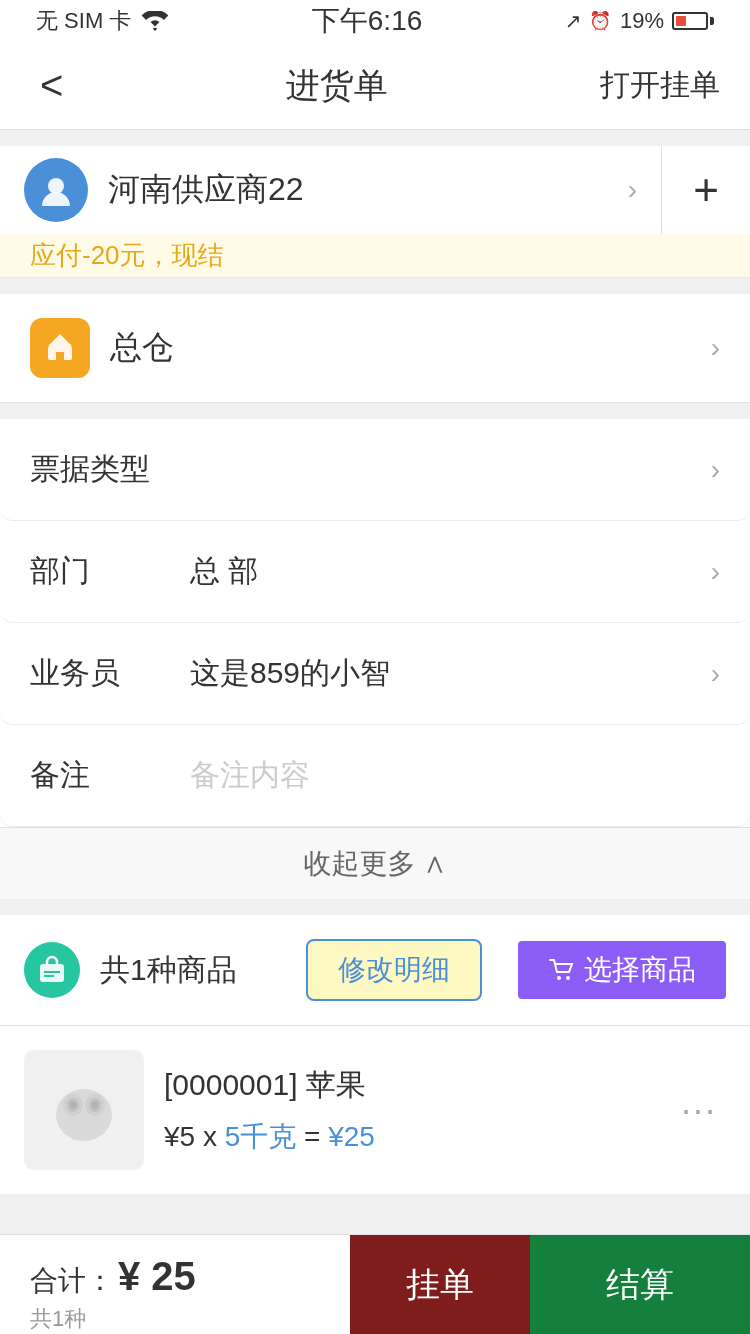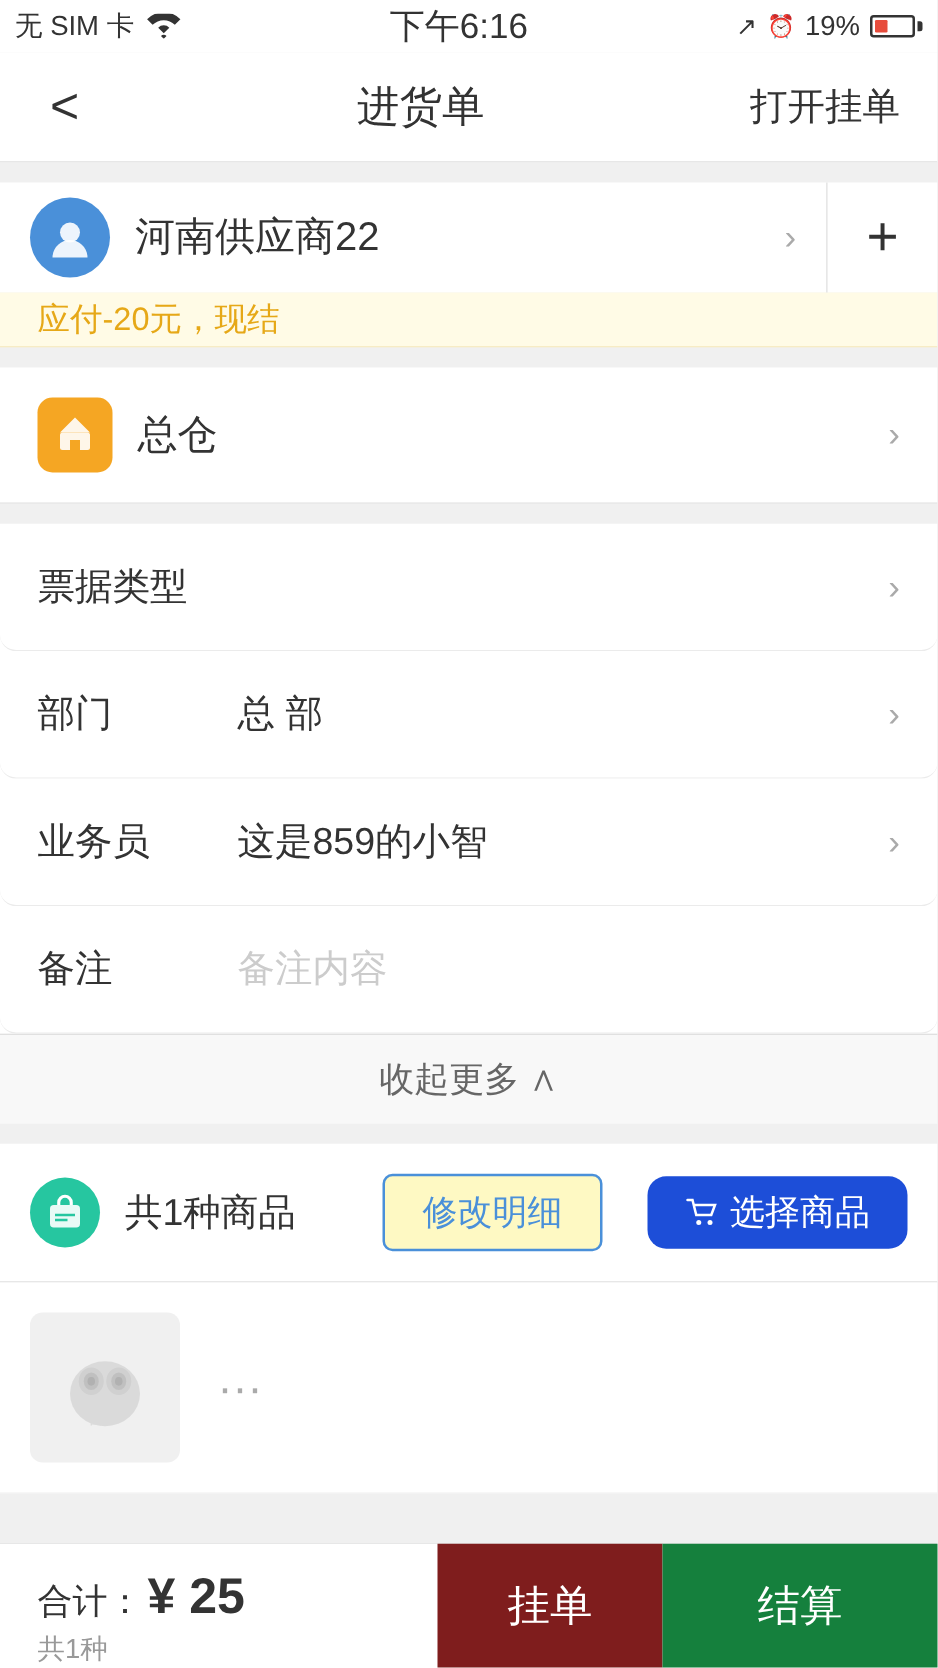--- a/index.html
+++ b/index.html
@@ -13,21 +13,21 @@
       color: #333;
     }
 
     
     .status-bar {
       background: #fff;
       height: 42px;
       display: flex;
       align-items: center;
       justify-content: space-between;
-      padding: 0 12px;
+      padding: 0 36px;
       font-size: 24px;
     }
     .status-left {
       display: flex;
       align-items: center;
       gap: 10px;
       font-size: 22px;
       color: #333;
     }
     .status-center {
@@ -264,22 +264,22 @@
       border: 2px solid #4a90d9;
       border-radius: 8px;
       padding: 10px 30px;
       font-size: 28px;
       color: #4a90d9;
       background: #fef9c3;
       cursor: pointer;
       margin-right: 16px;
     }
     .btn-select {
-      background: #1d4ed8;
-      border-radius: 15px;
+      background: #8b5cf6;
+      border-radius: 4px;
       padding: 10px 30px;
       font-size: 28px;
       color: #fff;
       border: none;
       cursor: pointer;
       display: flex;
       align-items: center;
       gap: 8px;
     }
 
@@ -505,20 +505,34 @@
       <ellipse cx="29" cy="35" rx="10" ry="11" fill="#888"></ellipse>
       <ellipse cx="51" cy="35" rx="10" ry="11" fill="#888"></ellipse>
       <ellipse cx="29" cy="35" rx="6" ry="7" fill="#555"></ellipse>
       <ellipse cx="51" cy="35" rx="6" ry="7" fill="#555"></ellipse>
       <ellipse cx="29" cy="35" rx="3" ry="3.5" fill="#222"></ellipse>
       <ellipse cx="51" cy="35" rx="3" ry="3.5" fill="#222"></ellipse>
       <polygon points="40,42 36,48 44,48" fill="#aaa"></polygon>
       <text x="26" y="68" font-size="14" fill="#aaa" font-family="serif">督+</text>
     </svg>
   </div>
+  <div class="product-info">
+    <div class="product-name">
+      <span>[0000001]</span>
+      <span> </span>
+      <span>苹果</span>
+    </div>
+    <div class="product-price">
+      <span>¥5</span>
+      <span> x </span>
+      <span class="price-highlight">5千克</span>
+      <span> = </span>
+      <span class="price-highlight">¥25</span>
+    </div>
+  </div>
   <span class="product-more">···</span>
 </div>
 
 <div class="bottom-spacer"></div>
 
 <div class="bottom-bar">
   <div class="total-section">
     <div style="display:flex;align-items:baseline;gap:4px;">
       <span>合计：</span>
       <span class="total-amount">¥ 25</span>

